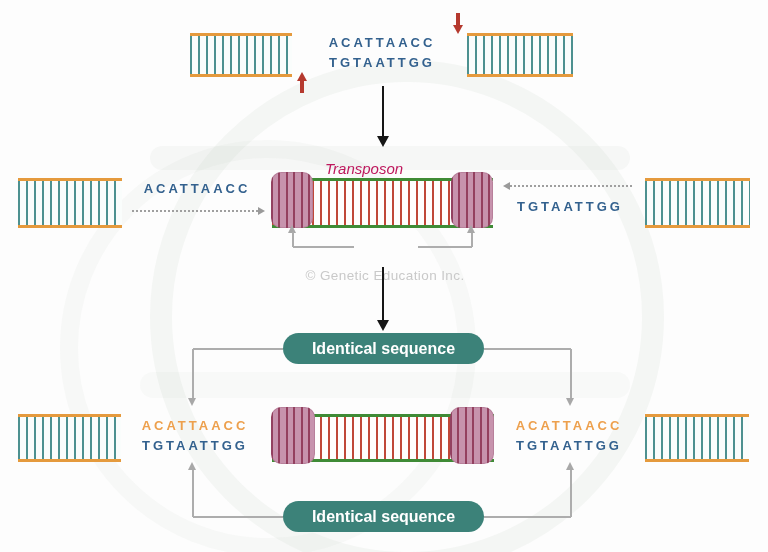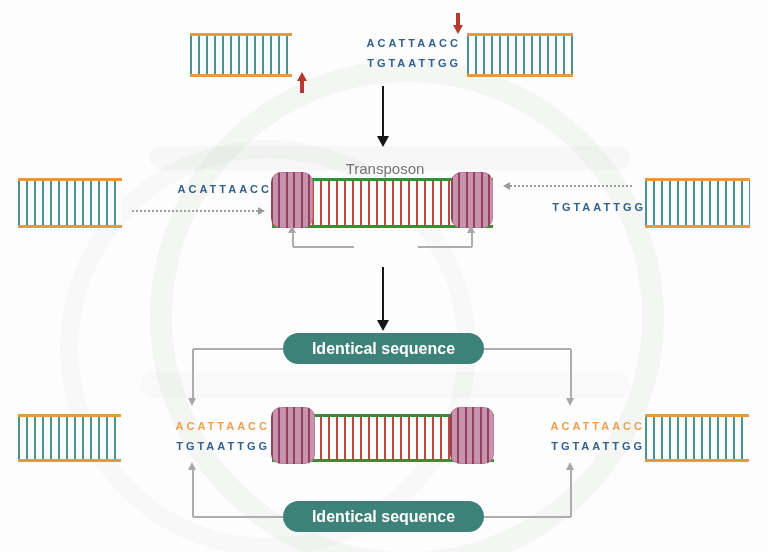--- a/index.html
+++ b/index.html
@@ -27,27 +27,27 @@
   }
   
   .tr-box{
     position:absolute;border-radius:10px;
     background-color:#c793ad;
     background-image:repeating-linear-gradient(90deg,#94405f 0,#94405f 1.8px,transparent 1.8px,transparent 7.5px);
     box-shadow:0 0 0 1px rgba(140,70,105,0.25) inset;
   }
   
   .seq{
-    position:absolute;font-size:11px;font-weight:700;letter-spacing:3px;
-    text-align:right;white-space:nowrap;line-height:18px;
+    position:absolute;font-size:13px;font-weight:700;letter-spacing:3px;
+    text-align:center;white-space:nowrap;line-height:18px;
   }
   .seq-blue{color:#33618e;}
   .seq-orange{color:#eda04d;}
   
-  .plain-label{position:absolute;color:#737373;font-size:15px;text-align:center;white-space:nowrap;}
+  .plain-label{position:absolute;color:#be185d;font-size:15px;text-align:left;white-space:nowrap;font-style:italic;}
   .badge{
     position:absolute;background:#3c8279;color:#ffffff;border-radius:16px;
     display:flex;align-items:center;justify-content:center;
     font-weight:700;font-size:16px;white-space:nowrap;
   }
   .watermark{
     position:absolute;color:#c9c9c9;font-size:13.5px;letter-spacing:0.4px;
     text-align:center;white-space:nowrap;
   }
   
@@ -111,20 +111,21 @@
   <div class="seq seq-blue" style="left:494px;top:198px;width:152px;">TGTAATTGG</div>
   <div class="ladder" style="left:645px;top:178px;width:105px;height:44px;"></div>
 
   <div class="chead-up" style="left:288px;top:225px;"></div>
   <div class="vline" style="left:292px;top:232px;height:15px;"></div>
   <div class="hline" style="left:293px;top:246px;width:61px;"></div>
   <div class="hline" style="left:418px;top:246px;width:54px;"></div>
   <div class="vline" style="left:471px;top:232px;height:15px;"></div>
   <div class="chead-up" style="left:467px;top:225px;"></div>
 
+  <div class="watermark" style="left:279px;top:268px;width:212px;">© Genetic Education Inc.</div>
 
   <div class="arrow-v" style="left:377px;top:267px;">
     <div class="shaft-black" style="height:53px;"></div>
     <div class="head-down-black"></div>
   </div>
 
   <div class="badge" style="left:283px;top:333px;width:201px;height:31px;">Identical sequence</div>
   <div class="hline" style="left:193px;top:348px;width:90px;"></div>
   <div class="vline" style="left:192px;top:349px;height:50px;"></div>
   <div class="chead-down" style="left:188px;top:398px;"></div>

